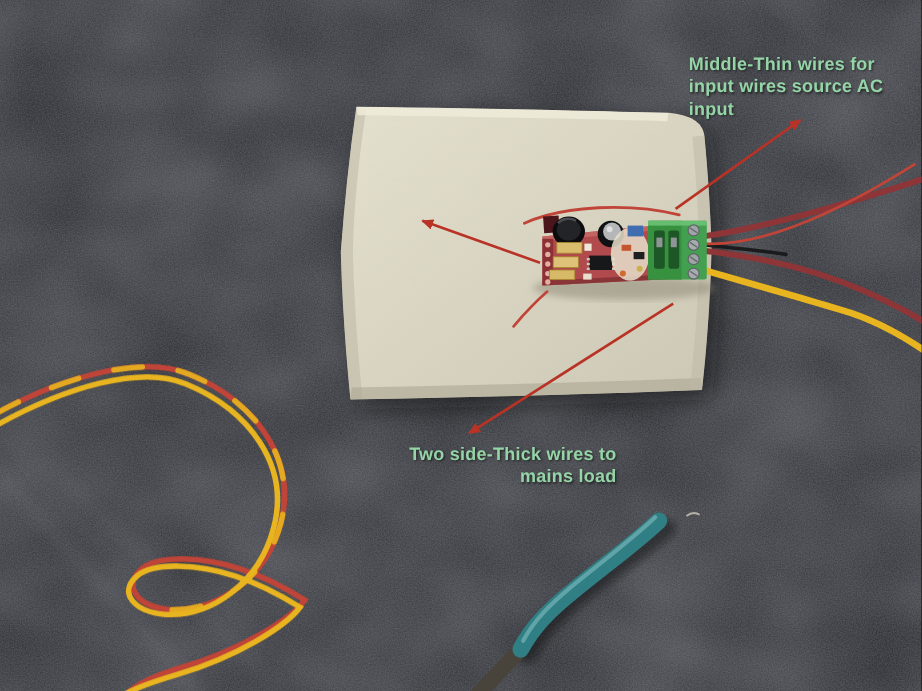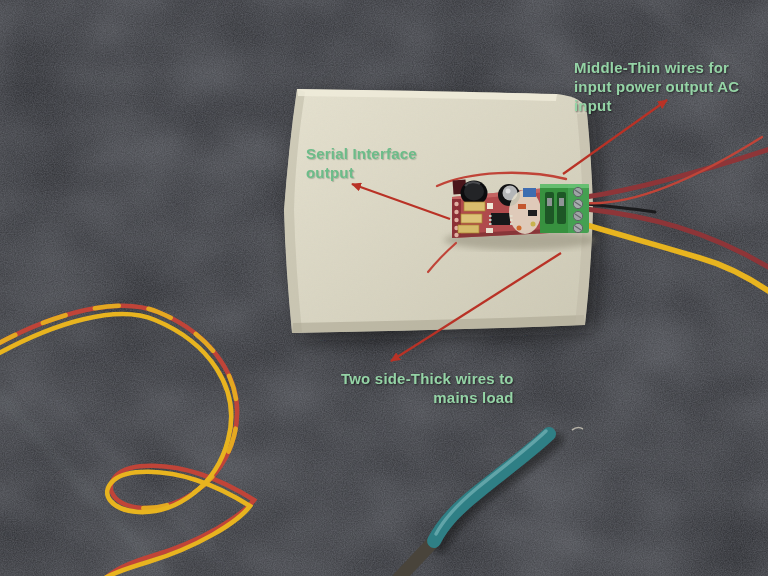--- a/index.html
+++ b/index.html
@@ -10,21 +10,21 @@
   }
   .stage svg{position:absolute;left:0;top:0;display:block;}
   .label{
     position:absolute;
     font-weight:bold;font-size:15px;line-height:19px;
     letter-spacing:0.2px;white-space:nowrap;
   }
   .label-dark{ color:var(--label-on-dark,#93d2a4); text-shadow:1px 1px 2px rgba(0,0,0,.55);}
   .label-foam{ color:var(--label-on-foam,#6cbc89); text-shadow:1px 1px 1px rgba(80,100,80,.35);}
   .serial{left:306px;top:144px;}
-  .mains{left:574px;top:58px;}
+  .mains{left:574px;top:44px;}
   .load{left:341px;top:369px;text-align:right;}
 
   
   .carpet-base{fill:var(--carpet,#26272b);}
   .foam-base{fill:var(--foam,#d7d3c0);}
   .pcb-base{fill:var(--pcb,#b04a4c);}
   .terminal-base{fill:var(--terminal,#44a051);}
   .arrow-line{stroke:var(--arrow,#b93226);stroke-width:2.2;fill:none;}
   .arrow-head{fill:var(--arrow,#b93226);}
   .wire-thick{stroke:var(--wire-thick,#8e3538);fill:none;stroke-linecap:round;}
@@ -206,28 +206,24 @@
 
   <path d="M572,430 C576,427 580,427 583,429" stroke="#cfcabb" stroke-width="1.6" fill="none" opacity="0.8"></path>
 
   <g>
     <line class="arrow-line" x1="450" y1="219" x2="352" y2="184" marker-end="url(#mArrow)"></line>
     <line class="arrow-line" x1="563" y1="174" x2="667" y2="100" marker-end="url(#mArrow)"></line>
     <line class="arrow-line" x1="561" y1="253" x2="391" y2="361" marker-end="url(#mArrow)"></line>
   </g>
 </svg>
 
-<div class="label label-foam serial">
-  <div>Serial Interface</div>
-  <div>output</div>
-</div>
 
 <div class="label label-dark mains">
   <div>Middle-Thin wires for</div>
-  <div>input power output AC</div>
+  <div>input wires source AC</div>
   <div>input</div>
 </div>
 
 <div class="label label-dark load">
   <div>Two side-Thick wires to</div>
   <div>mains load</div>
 </div>
 
 </div>
 

